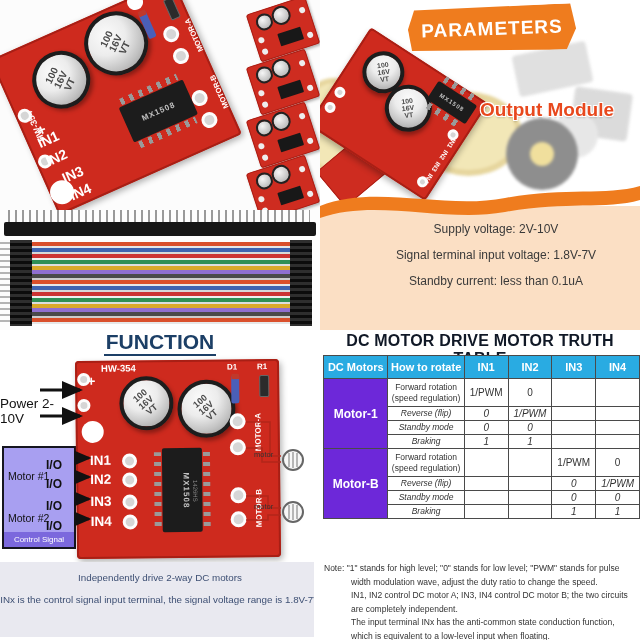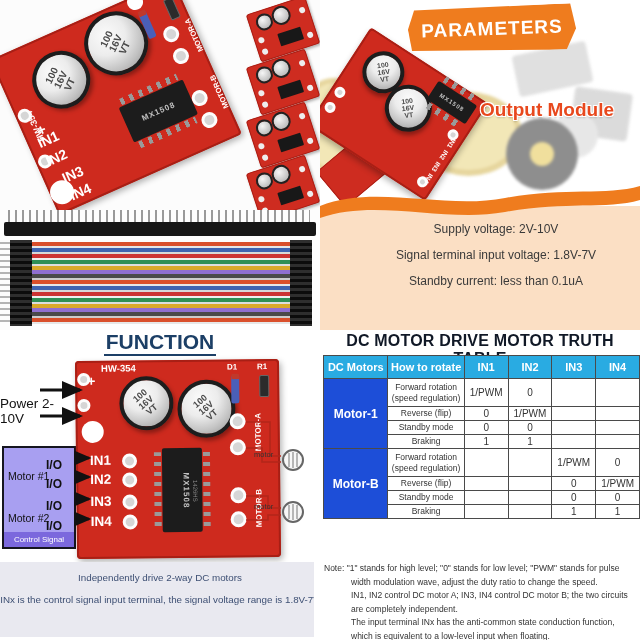--- a/index.html
+++ b/index.html
@@ -171,24 +171,24 @@
   #specs-list{position:absolute;left:0;top:216px;width:352px;z-index:5;}
   .spec-line{text-align:center;font-size:12px;color:#3a3a3a;line-height:26px;white-space:nowrap;}
 
   
   #table-section{left:320px;top:330px;width:320px;height:310px;background:#fff;}
   #tt-title{position:absolute;left:0;right:0;top:2px;margin:0;text-align:center;
         font-size:16px;font-weight:bold;color:#101826;letter-spacing:.2px;}
   #truth-table{position:absolute;left:3px;top:25px;border-collapse:collapse;table-layout:fixed;}
   #truth-table th,#truth-table td{border:1px solid #4a4a4a;padding:0;text-align:center;vertical-align:middle;}
   #truth-table th{background:#29abe2;color:#fff;font-size:11px;font-weight:bold;height:22px;}
-  td.motor-cell{background:#1d4ed8;color:#fff;font-size:12px;font-weight:bold;}
+  td.motor-cell{background:#6d28d9;color:#fff;font-size:12px;font-weight:bold;}
   td.action{font-size:8.5px;color:#333;line-height:1.18;padding:1px 2px;}
   td.val{font-size:10px;color:#333;}
-  tr.row-fwd{height:28px;} tr.row-std{height:14px;}
+  tr.row-fwd{height:28px;} tr.row-std{height:14px;font-style:italic;}
   #tt-notes{position:absolute;left:4px;top:232px;width:314px;font-size:8.5px;color:#333;line-height:13.5px;}
   #tt-notes p{margin:0 0 0 27px;}
   #tt-notes p.note-first{text-indent:-27px;}
 </style>
 </head>
 <body>
 
 <div id="canvas">
 
   <section id="photo-top">

